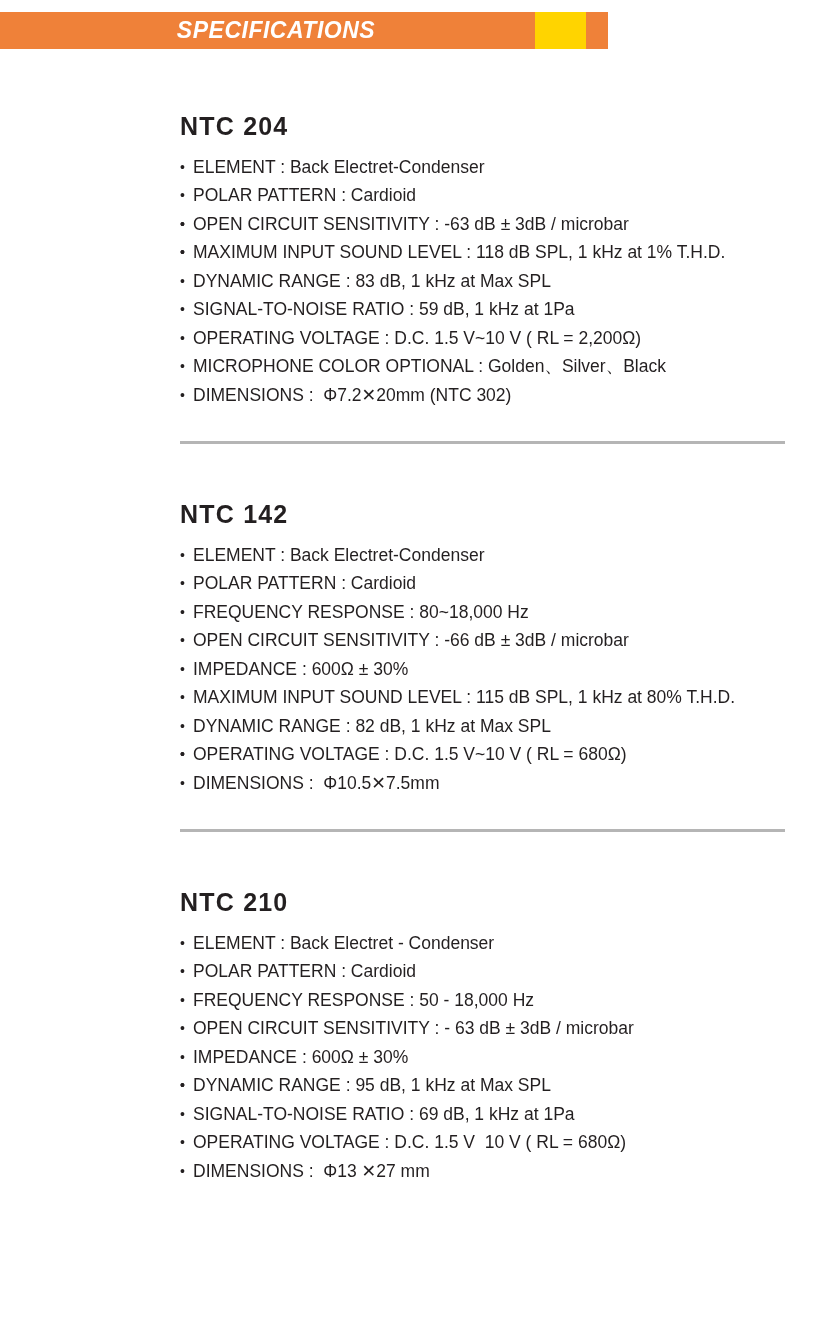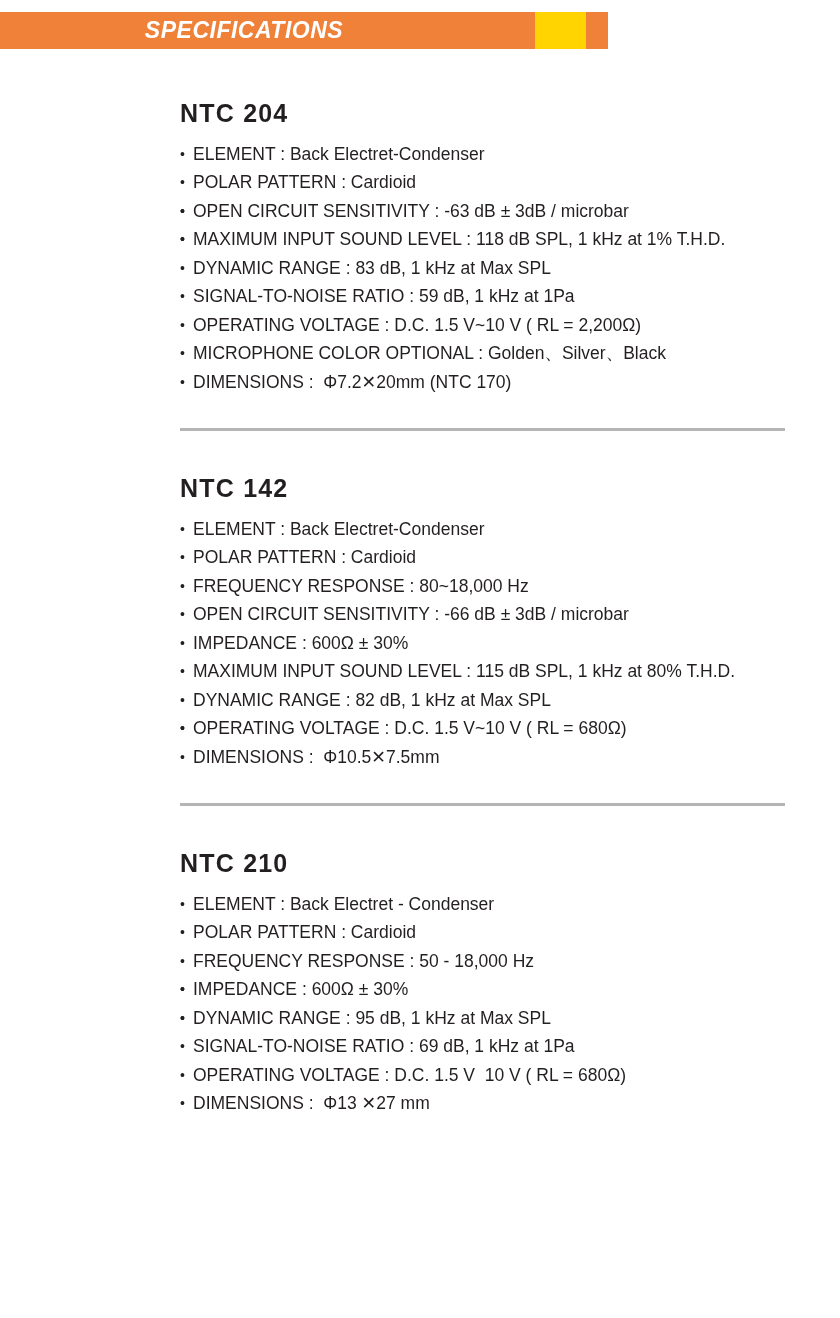--- a/index.html
+++ b/index.html
@@ -46,32 +46,34 @@
     top: 0;
     width: 488px;
     height: 37px;
     line-height: 37px;
     text-align: center;
     color: #ffffff;
     font-size: 23px;
     font-weight: bold;
     font-style: italic;
     letter-spacing: 0.5px;
+    padding-left: 32px;
   }
 
   
   .content {
     position: absolute;
     left: 180px;
     top: 100px;
     width: 660px;
   }
 
   .spec-block {
     position: relative;
+    margin-top: 13px;
   }
 
   .block-title {
     font-size: 25px;
     font-weight: bold;
     letter-spacing: 1.2px;
     color: #231f20;
     margin: 0 0 12px 0;
     line-height: 1.1;
   }
@@ -125,21 +127,21 @@
           <li class="spec-item"><span class="bullet">•</span><span>ELEMENT : Back Electret-Condenser</span></li>
           <li class="spec-item"><span class="bullet">•</span><span>POLAR PATTERN : Cardioid</span></li>
           <li class="spec-item"><span class="bullet">•</span></li>
           <li class="spec-item"><span class="bullet">•</span><span>OPEN CIRCUIT SENSITIVITY : -63 dB ± 3dB / microbar</span></li>
           <li class="spec-item"><span class="bullet">•</span></li>
           <li class="spec-item"><span class="bullet">•</span><span>MAXIMUM INPUT SOUND LEVEL : 118 dB SPL, 1 kHz at 1% T.H.D.</span></li>
           <li class="spec-item"><span class="bullet">•</span><span>DYNAMIC RANGE : 83 dB, 1 kHz at Max SPL</span></li>
           <li class="spec-item"><span class="bullet">•</span><span>SIGNAL-TO-NOISE RATIO : 59 dB, 1 kHz at 1Pa</span></li>
           <li class="spec-item"><span class="bullet">•</span><span>OPERATING VOLTAGE : D.C. 1.5 V~10 V ( RL = 2,200Ω)</span></li>
           <li class="spec-item"><span class="bullet">•</span><span>MICROPHONE COLOR OPTIONAL : Golden、Silver、Black</span></li>
-          <li class="spec-item"><span class="bullet">•</span><span>DIMENSIONS :  Φ7.2✕20mm (NTC 170)</span></li>
+          <li class="spec-item"><span class="bullet">•</span><span>DIMENSIONS :  Φ7.2✕20mm (NTC 302)</span></li>
         </ul>
       </div>
       <div class="gap-before-divider"></div>
       <div class="divider" style="background: rgb(181, 181, 181);"></div>
       <div class="gap-after-divider"></div>
       <div class="spec-block">
         <div class="block-title">NTC 142</div>
         <ul class="spec-list">
           <li class="spec-item"><span class="bullet">•</span><span>ELEMENT : Back Electret-Condenser</span></li>
           <li class="spec-item"><span class="bullet">•</span><span>POLAR PATTERN : Cardioid</span></li>
@@ -155,21 +157,21 @@
       </div>
       <div class="gap-before-divider"></div>
       <div class="divider" style="background: rgb(181, 181, 181);"></div>
       <div class="gap-after-divider"></div>
       <div class="spec-block">
         <div class="block-title">NTC 210</div>
         <ul class="spec-list">
           <li class="spec-item"><span class="bullet">•</span><span>ELEMENT : Back Electret - Condenser</span></li>
           <li class="spec-item"><span class="bullet">•</span><span>POLAR PATTERN : Cardioid</span></li>
           <li class="spec-item"><span class="bullet">•</span><span>FREQUENCY RESPONSE : 50 - 18,000 Hz</span></li>
-          <li class="spec-item"><span class="bullet">•</span></li>
+          <li class="spec-item"><span class="bullet">•</span><span>OPEN CIRCUIT SENSITIVITY : - 63 dB ± 3dB / microbar</span></li>
           <li class="spec-item"><span class="bullet">•</span><span>IMPEDANCE : 600Ω ± 30%</span></li>
           <li class="spec-item"><span class="bullet">•</span></li>
           <li class="spec-item"><span class="bullet">•</span><span>DYNAMIC RANGE : 95 dB, 1 kHz at Max SPL</span></li>
           <li class="spec-item"><span class="bullet">•</span><span>SIGNAL-TO-NOISE RATIO : 69 dB, 1 kHz at 1Pa</span></li>
           <li class="spec-item"><span class="bullet">•</span><span>OPERATING VOLTAGE : D.C. 1.5 V  10 V ( RL = 680Ω)</span></li>
           <li class="spec-item"><span class="bullet">•</span><span>DIMENSIONS :  Φ13 ✕27 mm</span></li>
         </ul>
       </div>
     </div>
 </div>

